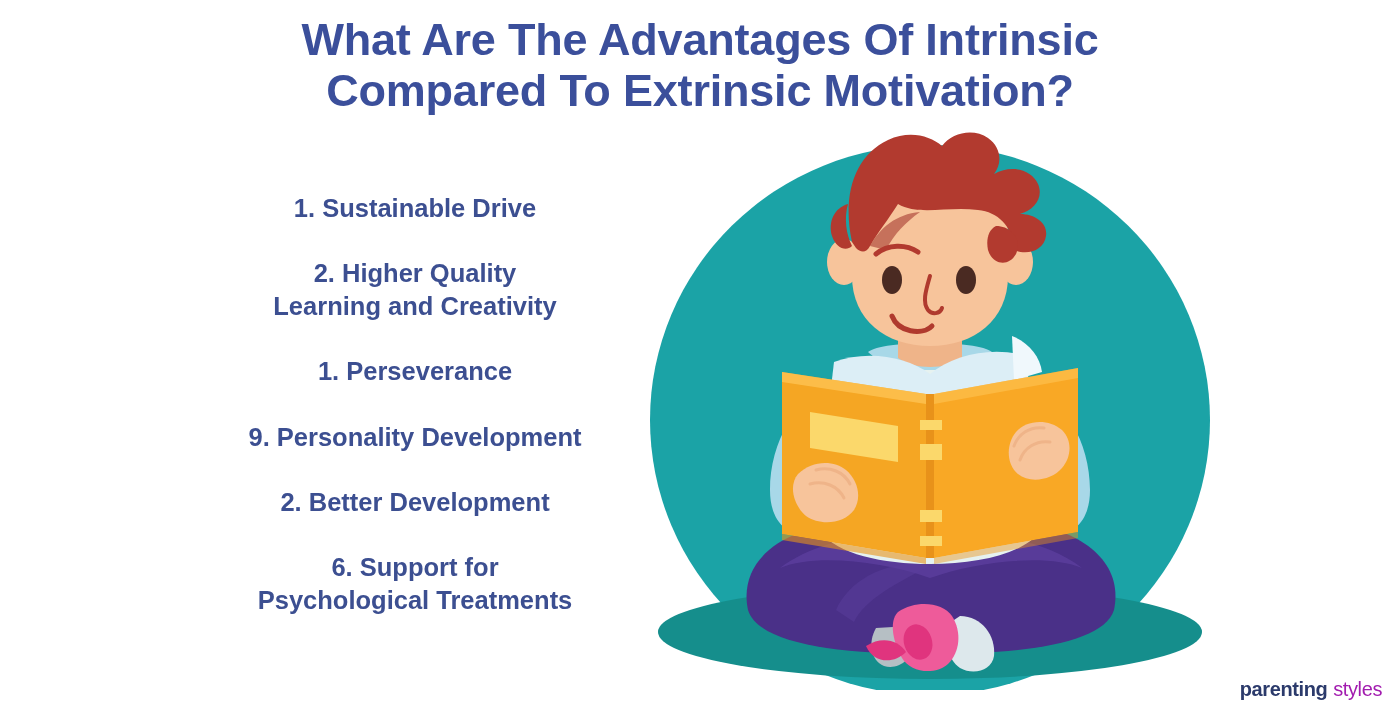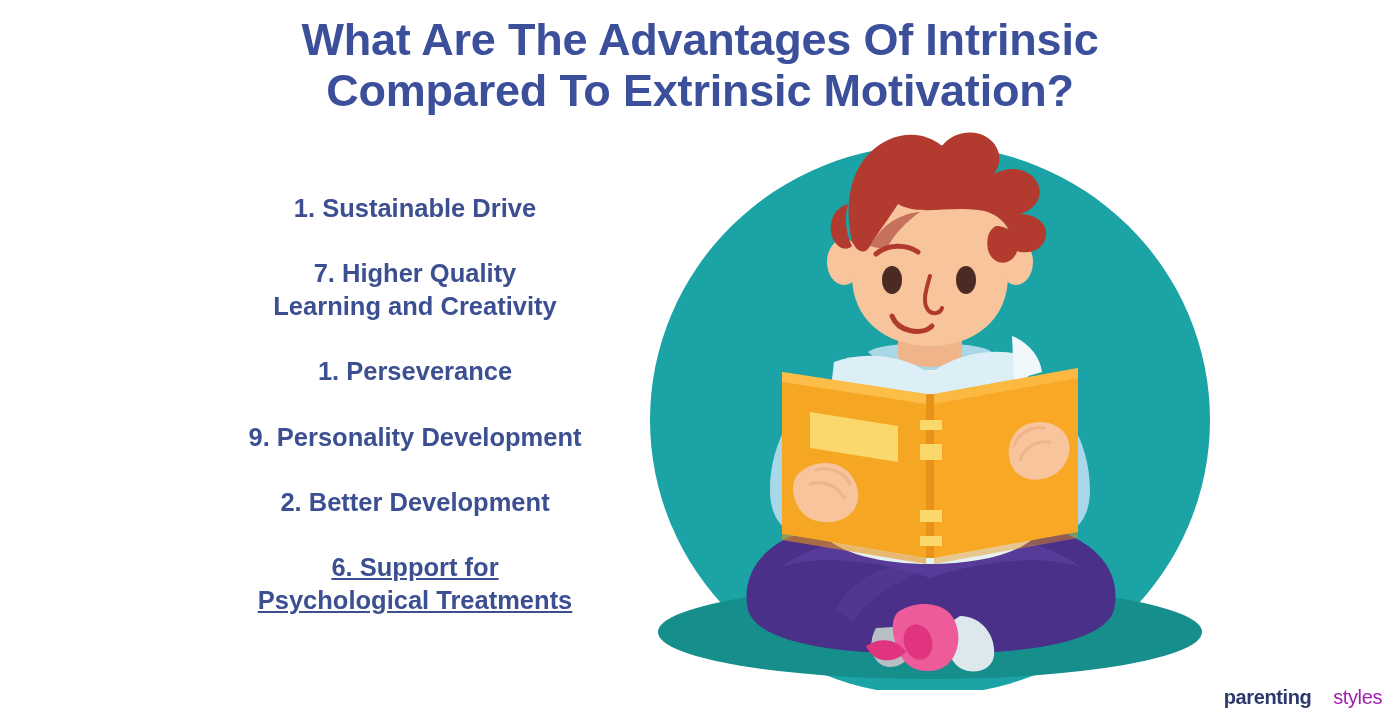--- a/index.html
+++ b/index.html
@@ -45,40 +45,40 @@
 
   .list-item {
     font-size: 25.5px;
     font-weight: bold;
     line-height: 1.30;
     color: #3C4F91;
     margin-bottom: 32px;
     white-space: pre-line;
     text-align: center;
   }
-  .list-item:last-child { margin-bottom: 16px; text-decoration: underline; }
+  .list-item:last-child { margin-bottom: 16px; }
 
   
   #illustration {
     position: absolute;
     left: 630px;
     top: 130px;
     width: 600px;
     height: 560px;
   }
   #illustration svg { display: block; width: 100%; height: 100%; }
 
   
   #logo {
     position: absolute;
     right: 18px;
-    bottom: 8px;
+    bottom: 16px;
     display: flex;
     align-items: baseline;
-    gap: 22px;
+    gap: 6px;
     font-size: 20px;
     letter-spacing: -0.4px;
     margin-left: 24px;
   }
   #logo .logo-parenting {
     font-weight: bold;
     color: #2B3A6B;
   }
   #logo .logo-styles {
     font-weight: normal;
@@ -87,21 +87,21 @@
 </style>
 </head>
 <body>
 
 <div id="canvas">
 
   <h1 id="title">What Are The Advantages Of Intrinsic Compared To Extrinsic Motivation?</h1>
 
   <div id="list">
     <div class="list-item">1. Sustainable Drive</div>
-    <div class="list-item">7. Higher Quality
+    <div class="list-item">2. Higher Quality
 Learning and Creativity</div>
     <div class="list-item">1. Perseverance</div>
     <div class="list-item">9. Personality Development</div>
     <div class="list-item">2. Better Development</div>
     <div class="list-item">6. Support for
 Psychological Treatments</div>
   </div>
 
   <div id="illustration">
     <svg viewBox="0 0 600 560" xmlns="http://www.w3.org/2000/svg">

